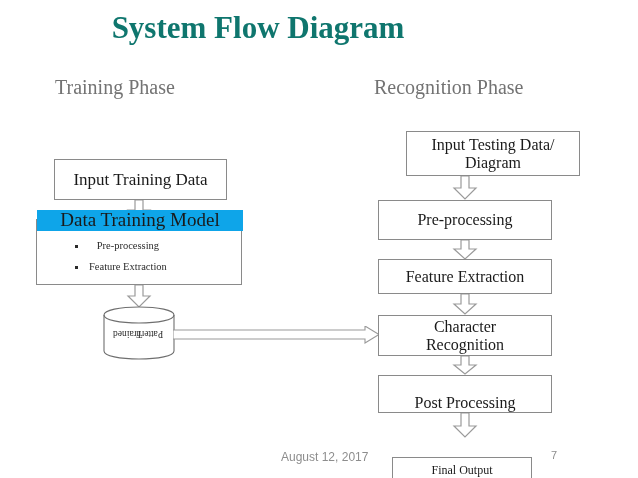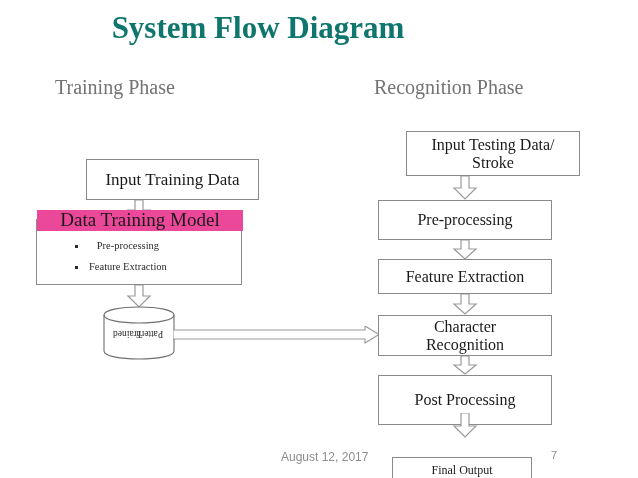--- a/index.html
+++ b/index.html
@@ -27,33 +27,33 @@
   .box{
     position:absolute;box-sizing:border-box;
     border:1px solid #8a8a8a;background:#ffffff;
     display:flex;align-items:center;justify-content:center;
     text-align:center;color:#1a1a1a;
     font-family:"Liberation Serif", serif;
     line-height:1.12;
   }
   .box .lbl{display:block;padding:0 4px;}
 
-  #box-input-training{left:54px;top:159px;width:173px;height:41px;font-size:17px;margin-left:32px;}
+  #box-input-training{left:54px;top:159px;width:173px;height:41px;font-size:17px;}
   #box-data-training{left:36px;top:219px;width:206px;height:66px;display:block;}
   #box-input-testing{left:378px;top:131px;width:174px;height:45px;font-size:16px;margin-left:28px;}
   #box-preprocessing{left:378px;top:200px;width:174px;height:40px;font-size:16px;}
   #box-feature-extraction{left:378px;top:259px;width:174px;height:35px;font-size:16px;}
   #box-character-recognition{left:378px;top:315px;width:174px;height:41px;font-size:16px;}
-  #box-post-processing{left:378px;top:375px;width:174px;height:50px;font-size:16px;}
+  #box-post-processing{left:378px;top:375px;width:174px;height:38px;font-size:16px;align-items:flex-end;}
   #box-final-output{left:392px;top:437px;width:140px;height:41px;font-size:12px;margin-top:20px;}
 
   
   .dtm-title{
     position:absolute;left:0;top:-10px;width:206px;text-align:center;
-    font-size:19px;color:#1a1a1a;background:#ec4899;
+    font-size:19px;color:#1a1a1a;background:#0ea5e9;
     font-family:"Liberation Serif", serif;line-height:1.1;
   }
   .dtm-list{
     position:absolute;left:38px;top:20px;margin:0;padding:0;list-style:none;
     font-family:"Liberation Serif", serif;font-size:10.5px;color:#2b2b2b;
   }
   .dtm-list li{position:relative;padding-left:14px;margin:0 0 9px 0;white-space:nowrap;}
   .dtm-list li .sq{
     position:absolute;left:0;top:5px;width:3px;height:3px;background:#2b2b2b;
   }
@@ -142,21 +142,21 @@
 
   <div class="arrow" style="left:173px;top:326px;">
     <svg width="208" height="19" viewBox="0 0 208 19">
       <polygon points="0,4 192,4 192,0 206,8.5 192,17 192,13 0,13" fill="#ffffff" stroke="#9a9a9a" stroke-width="1.1"></polygon>
     </svg>
   </div>
 
   <div class="box" id="box-input-testing">
     <span class="lbl">
       <span>Input Testing Data/</span><br>
-      <span>Stroke</span>
+      <span>Diagram</span>
     </span>
   </div>
 
   <div class="arrow" style="left:452px;top:176px;">
     <svg width="26" height="24" viewBox="0 0 26 24">
       <polygon points="9,0 17,0 17,12 24,12 13,23 2,12 9,12" fill="#ffffff" stroke="#9a9a9a" stroke-width="1.2"></polygon>
     </svg>
   </div>
 
   <div class="box" id="box-preprocessing">

